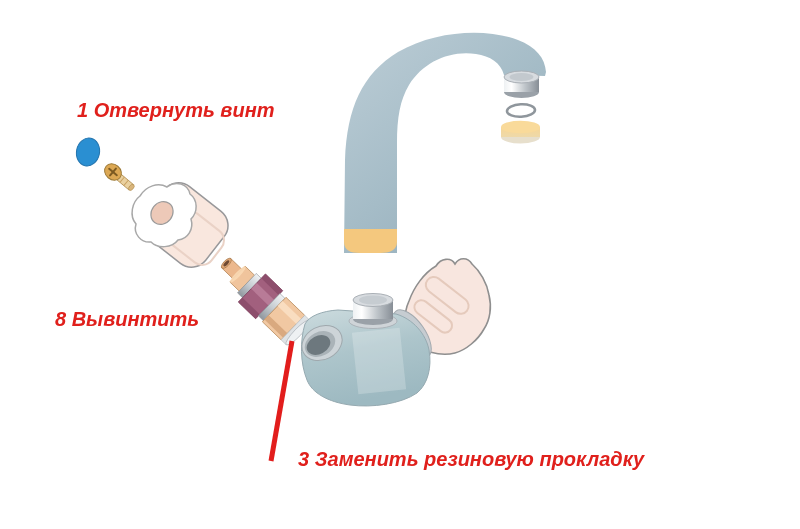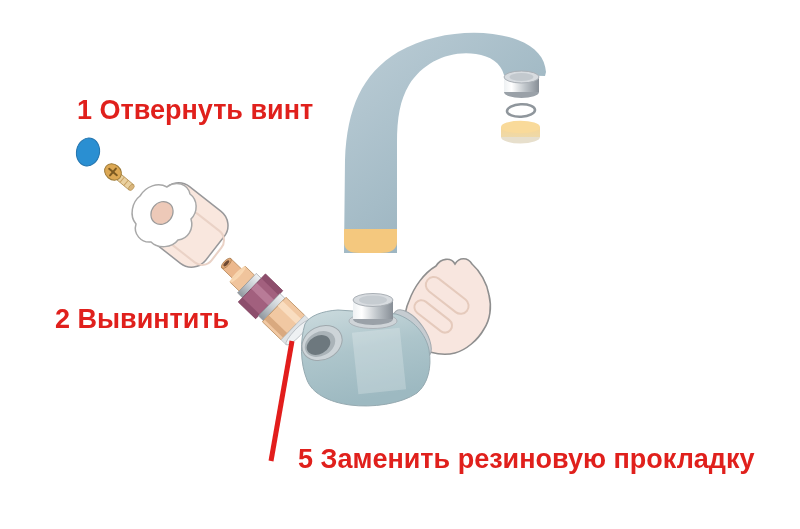--- a/index.html
+++ b/index.html
@@ -2,22 +2,22 @@
 <html><head>
 <meta charset="utf-8">
 <style>
   html,body { margin:0; padding:0; background:#fff; }
   .stage {
     position:relative; width:800px; height:529px; background:#ffffff;
     overflow:hidden; font-family:"Liberation Sans", sans-serif;
   }
   .stage svg { position:absolute; left:0; top:0; }
   .step-label {
-    position:absolute; font-weight:bold; font-size:27px;
-    color:#e0201c; white-space:nowrap; line-height:27px;
+    position:absolute; font-weight:bold; font-size:20px;
+    color:#e0201c; white-space:nowrap; line-height:27px;font-style:italic;
   }
 </style>
 </head>
 <body>
 
 <div class="stage">
 
   <svg width="800" height="529" viewBox="0 0 800 529">
     <defs>
       <linearGradient id="spoutGrad" x1="0" y1="0" x2="0.8" y2="1">
@@ -170,18 +170,18 @@
         <ellipse cx="373" cy="300" rx="14" ry="4.5" fill="#c6ccd1"></ellipse>
       </g>
     </g>
 
     <line x1="292" y1="341" x2="271" y2="461" stroke-width="5" stroke="#e21d1c"></line>
   </svg>
 
   <div class="step-label" style="left:77px; top:97px;">1 Отвернуть винт</div>
 
   <div class="step-label" style="left:55px; top:306px;">
-    <div>2 Вывинтить</div>
+    <div>8 Вывинтить</div>
   </div>
 
-  <div class="step-label" style="left:298px; top:446px;">5 Заменить резиновую прокладку</div>
+  <div class="step-label" style="left:298px; top:446px;">3 Заменить резиновую прокладку</div>
 
 </div>
 
 </body></html>

